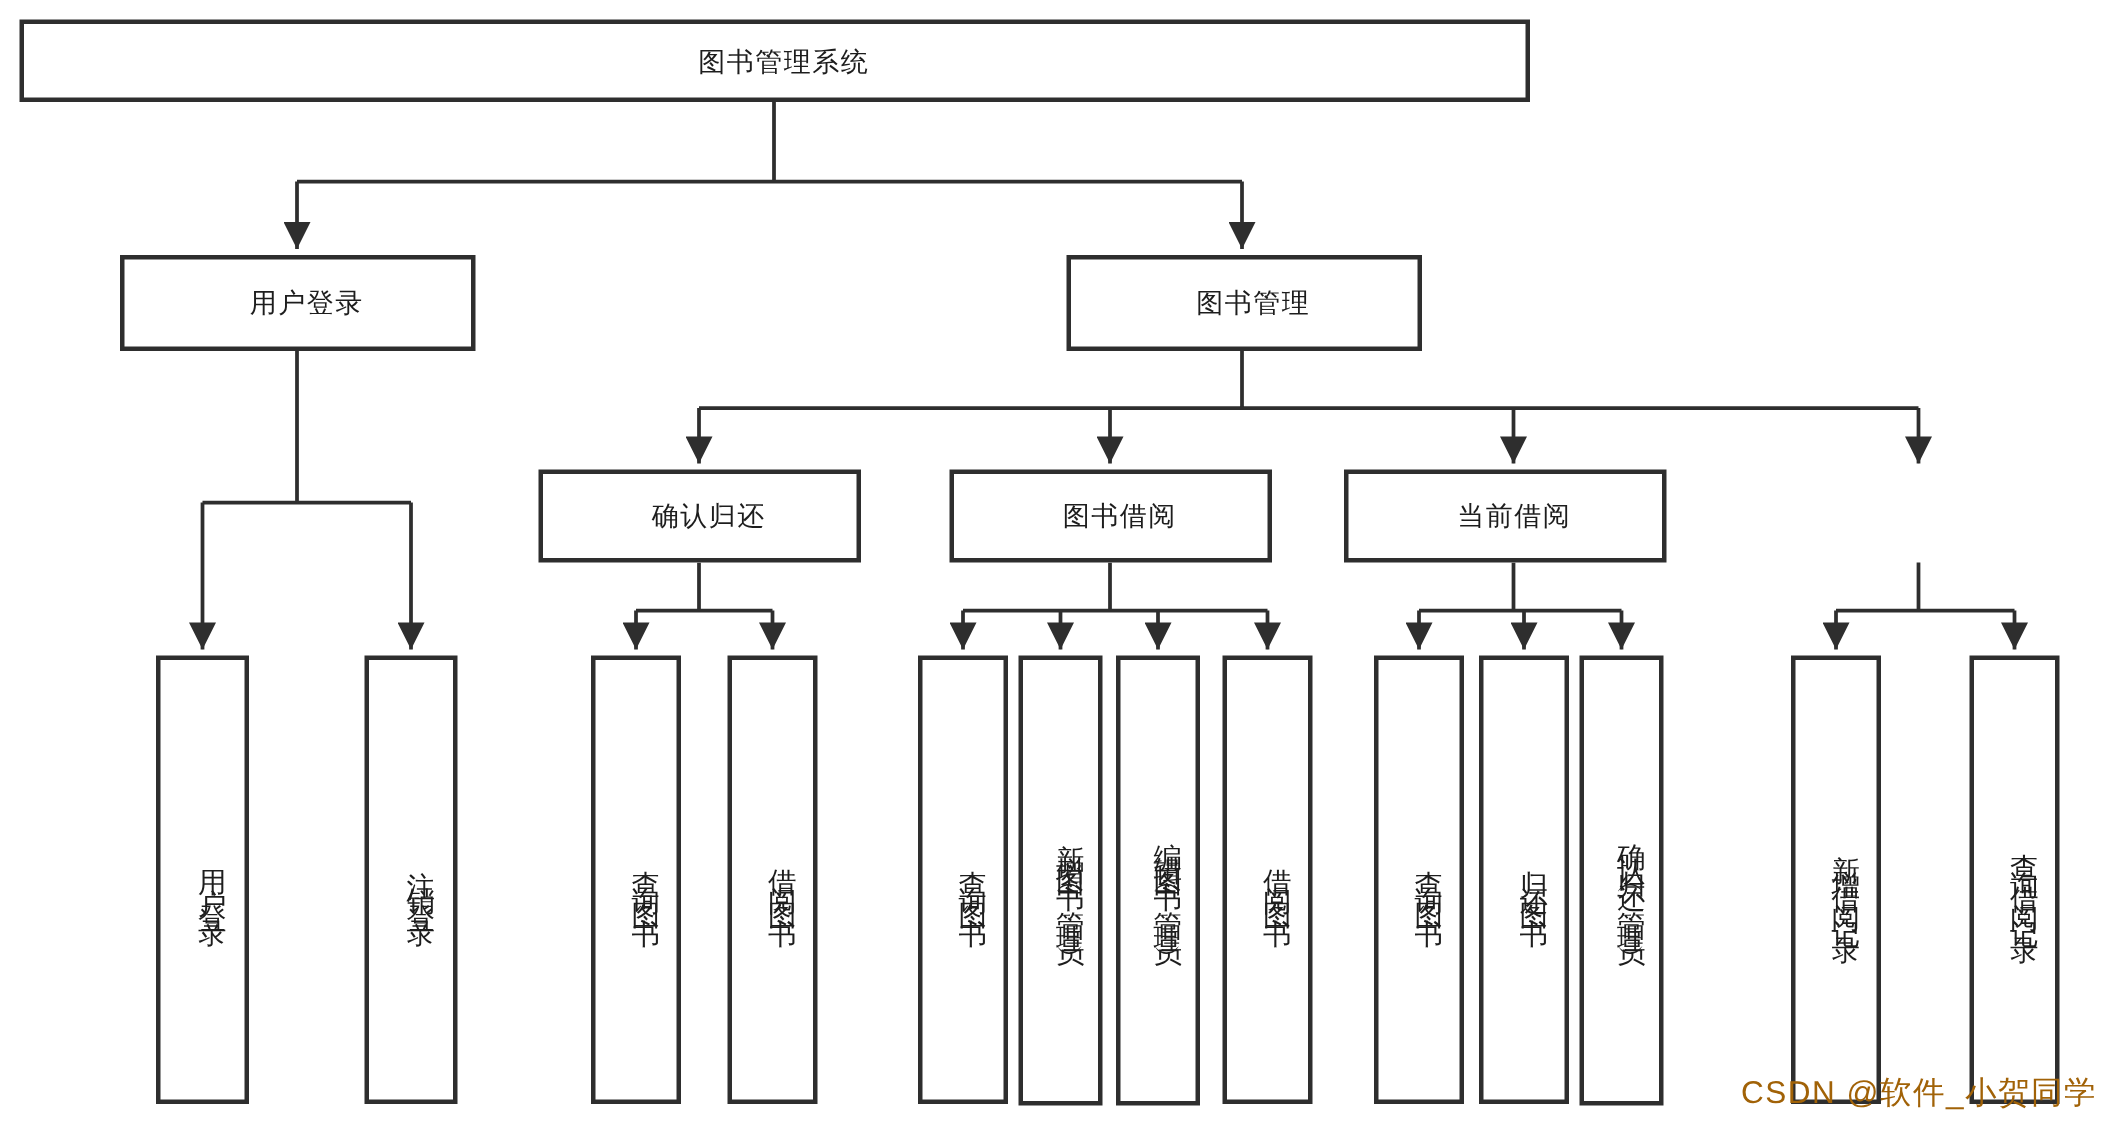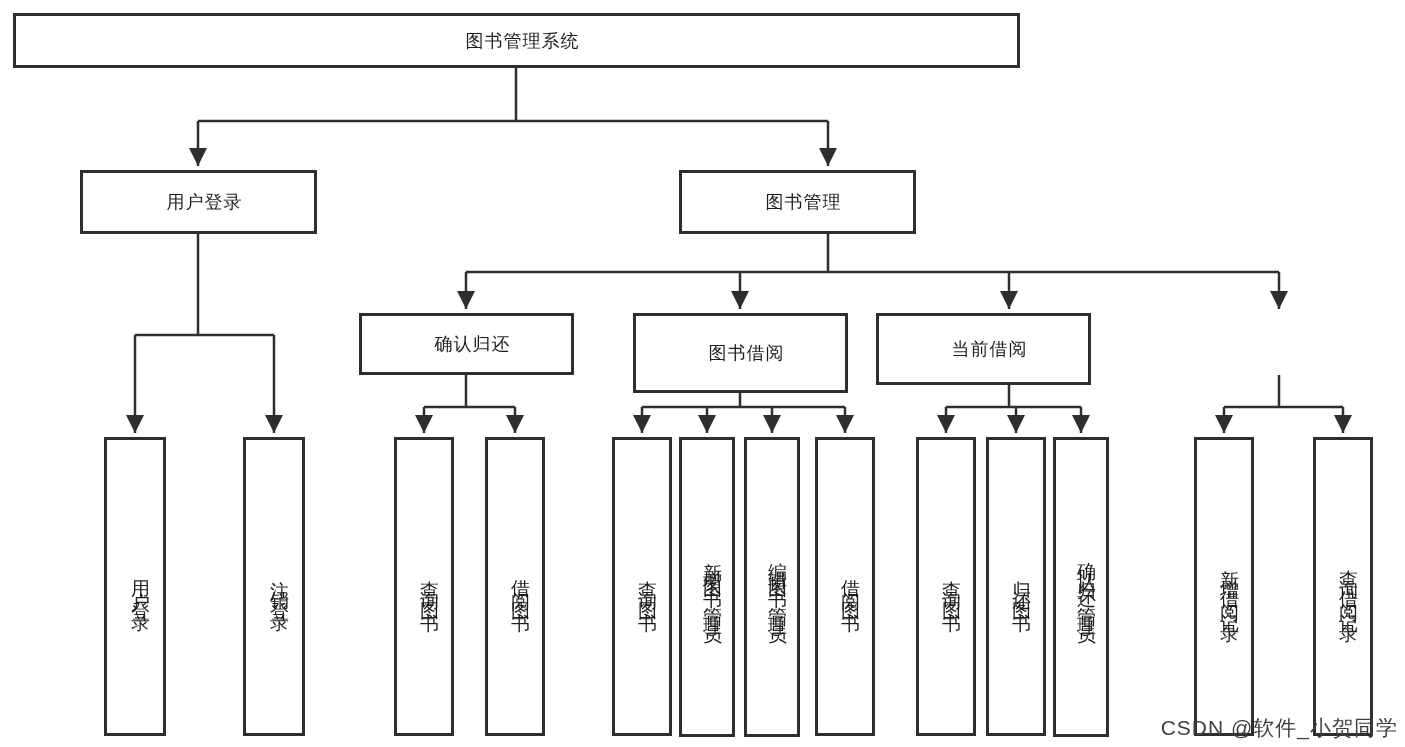--- a/index.html
+++ b/index.html
@@ -29,21 +29,21 @@
     font-size:19px;color:#1d1d1d;
     letter-spacing:11px;
     line-height:1;
     white-space:nowrap;
   }
   .vbox.dense .vlbl{letter-spacing:9px;}
   .watermark{
     position:absolute;
     right:7px;bottom:5px;
     font-size:21px;
-    color:#404040;
+    color:#a16207;
     letter-spacing:1px;
     z-index:5;
     white-space:nowrap;
   }
 </style>
 </head>
 <body>
 
 <div class="stage">
 
@@ -97,31 +97,31 @@
     </g>
   </svg>
 
   <div class="hbox" style="left:13px;top:13px;width:1007px;height:55px">
     <span class="lbl">图书管理系统</span>
   </div>
 
   <div class="hbox" style="left:80px;top:170px;width:237px;height:64px">
     <span class="lbl">用户登录</span>
   </div>
-  <div class="hbox" style="left:679px;top:170px;width:237px;height:64px">
+  <div class="hbox" style="left:711px;top:170px;width:237px;height:64px">
     <span class="lbl">图书管理</span>
   </div>
 
   <div class="hbox" style="left:359px;top:313px;width:215px;height:62px">
     <span class="lbl">确认归还</span>
   </div>
-  <div class="hbox" style="left:633px;top:313px;width:215px;height:80px">
+  <div class="hbox" style="left:633px;top:313px;width:215px;height:62px">
     <span class="lbl">图书借阅</span>
   </div>
-  <div class="hbox" style="left:876px;top:313px;width:215px;height:72px">
+  <div class="hbox" style="left:896px;top:313px;width:215px;height:62px">
     <span class="lbl">当前借阅</span>
   </div>
 
   <div class="vbox" style="left:104px;top:437px;width:62px;height:299px">
     <span class="vlbl">用户登录</span>
   </div>
   <div class="vbox" style="left:243px;top:437px;width:62px;height:299px">
     <span class="vlbl">注销登录</span>
   </div>
 

